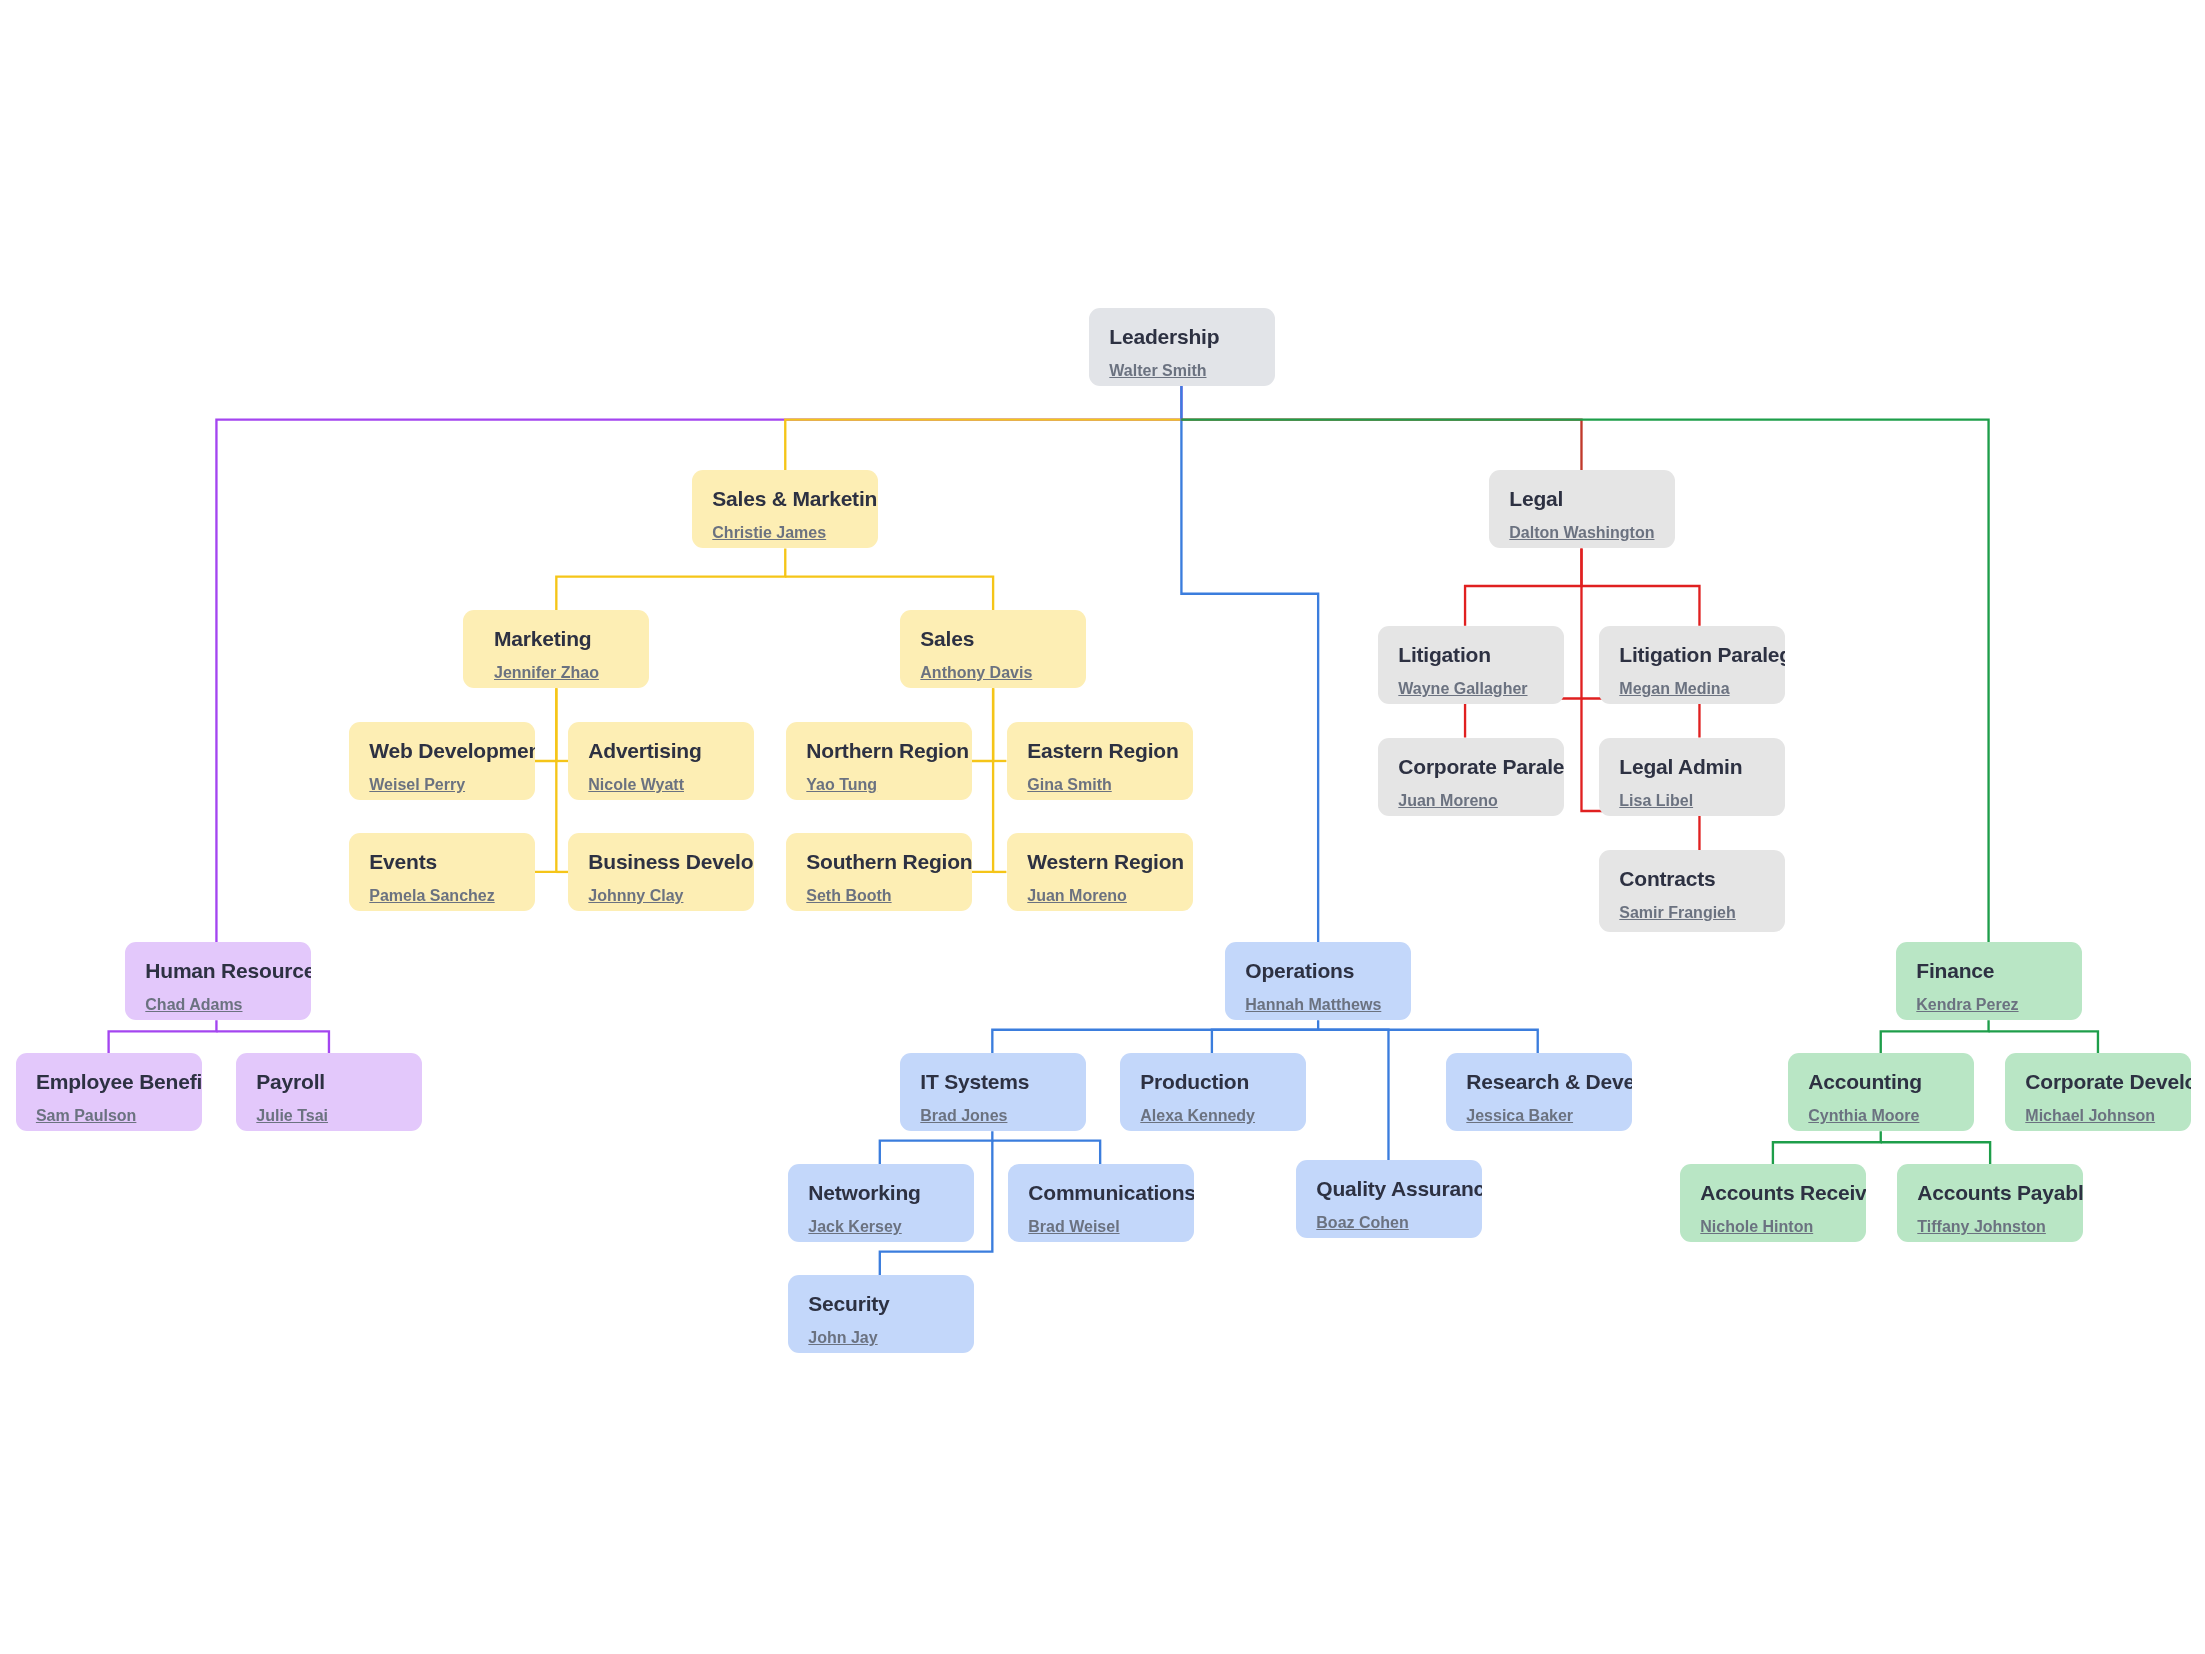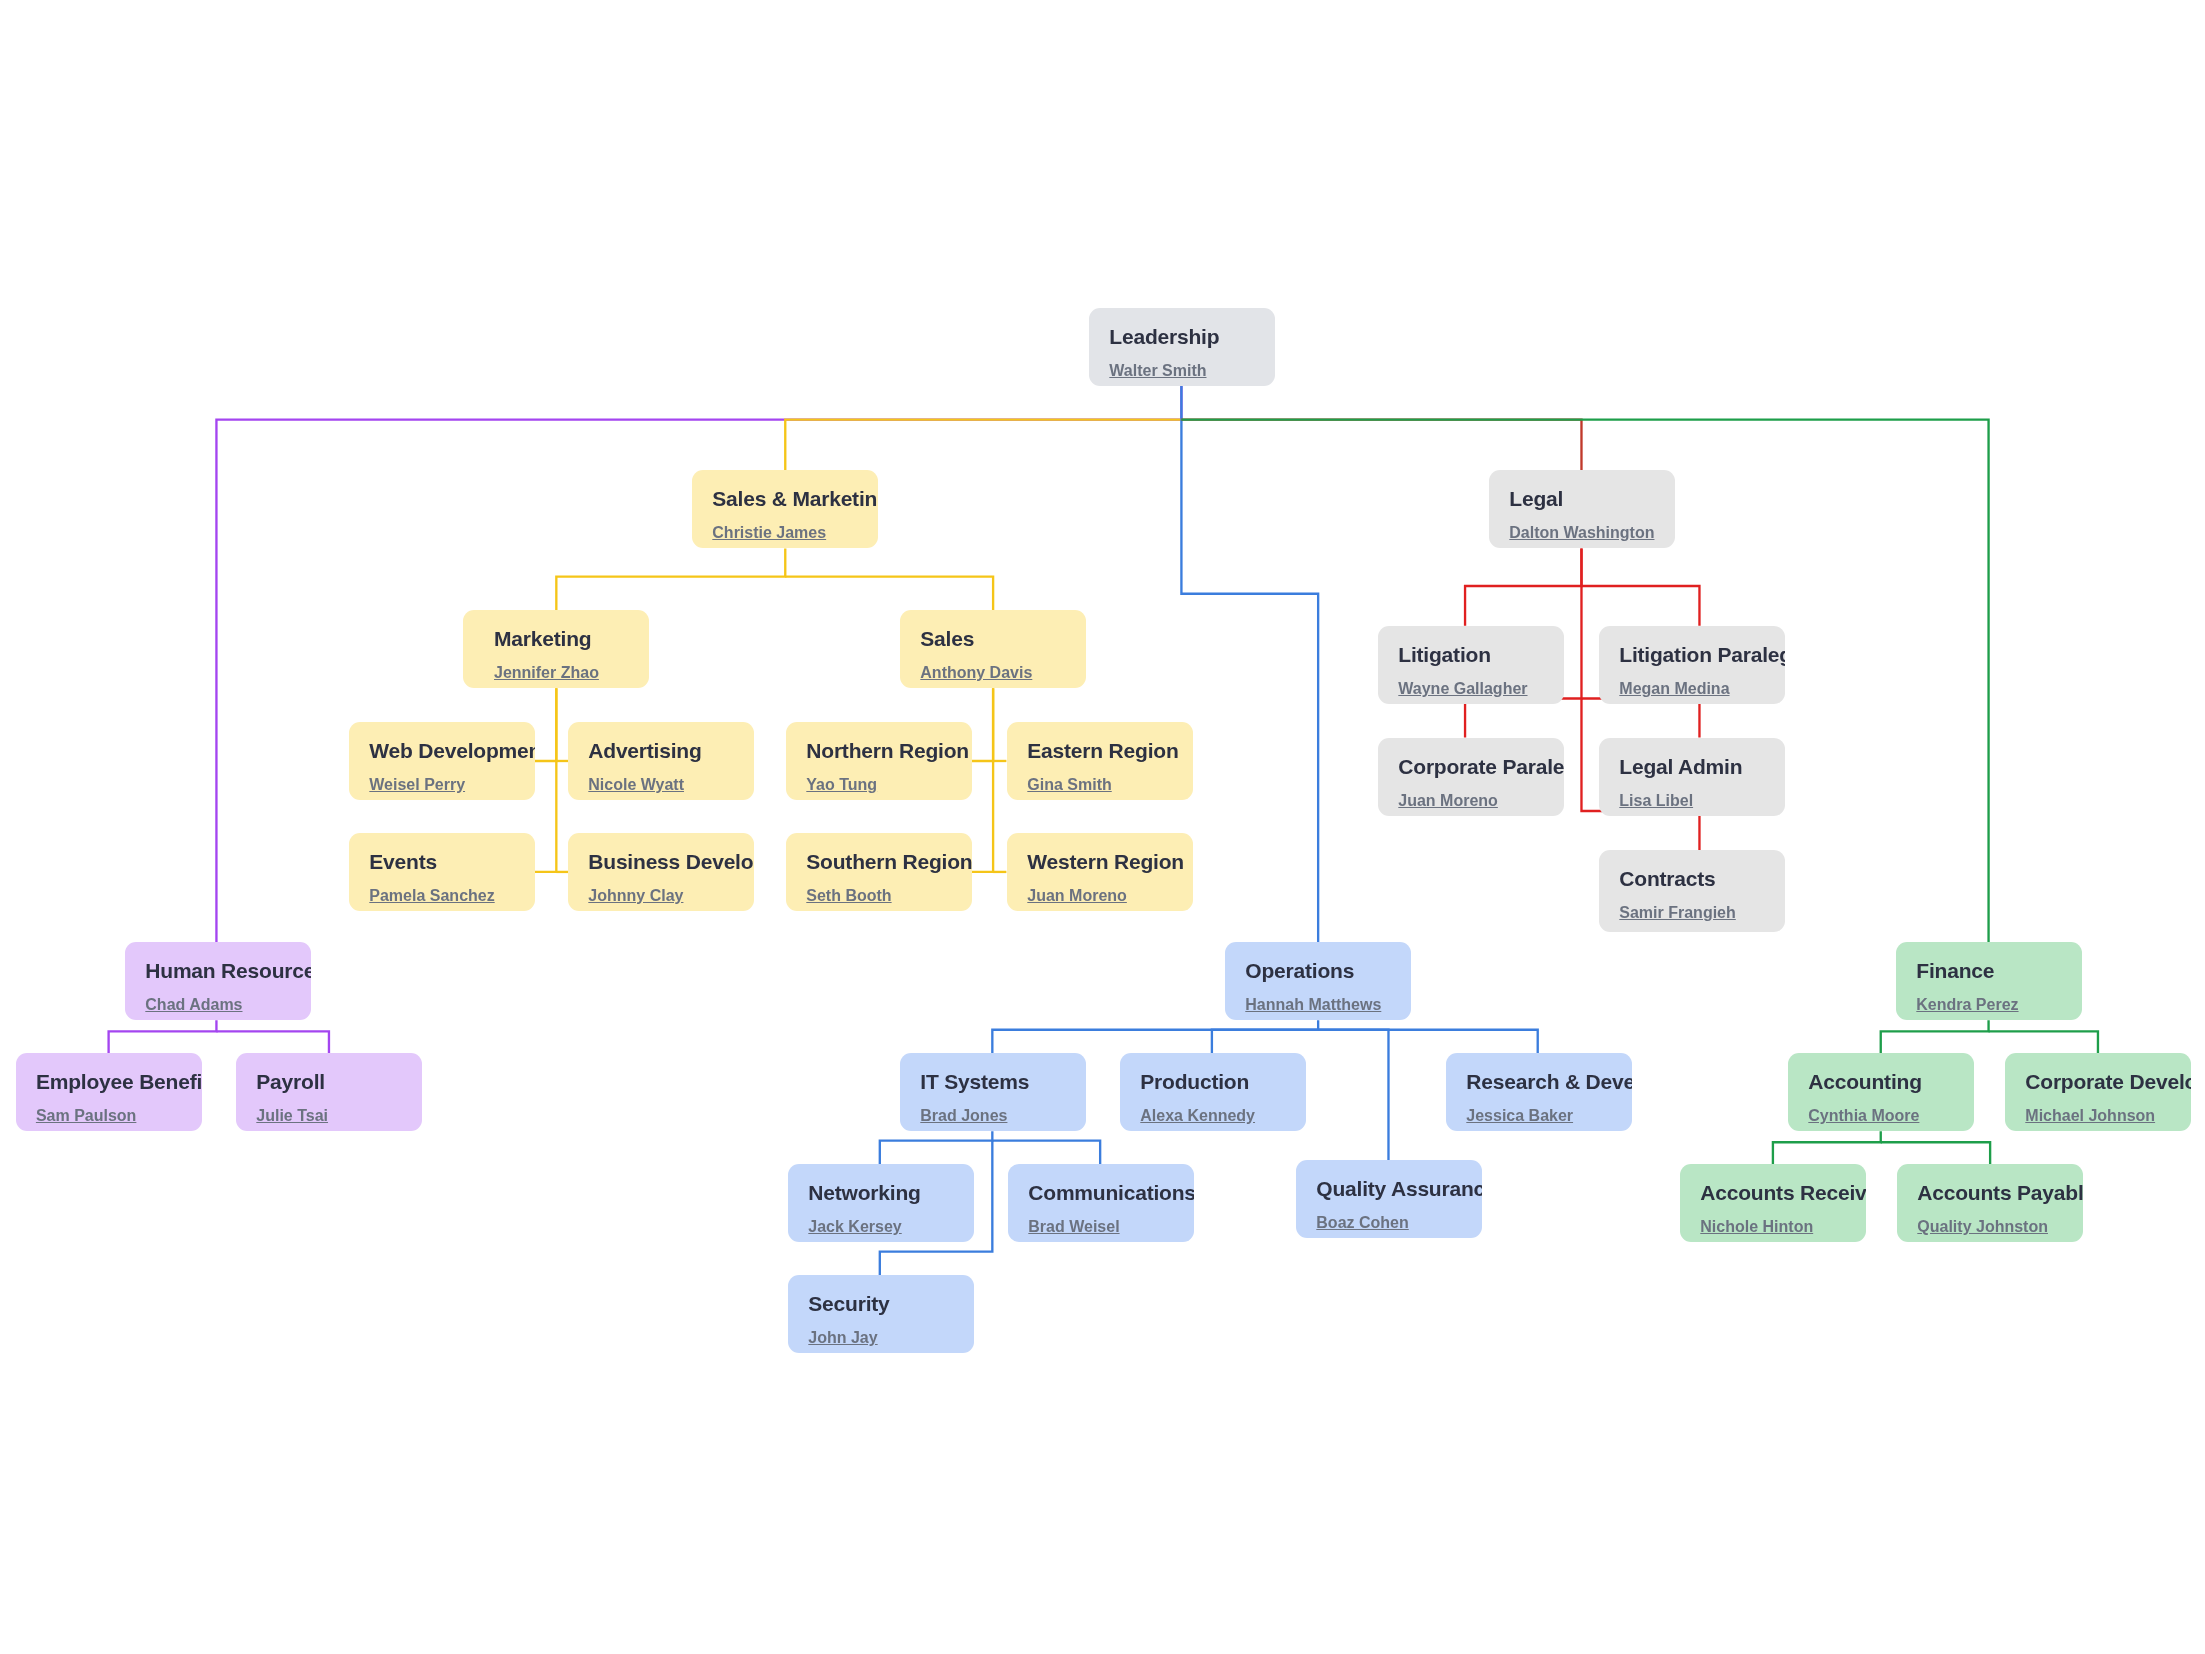--- a/index.html
+++ b/index.html
@@ -225,17 +225,17 @@
       <div class="node c-green" style="left: 2005px; top: 1053px; width: 186px; height: 78px;">
         <div class="title">Corporate Development</div>
         <div class="person">Michael Johnson</div>
       </div>
       <div class="node c-green" style="left: 1680px; top: 1164px; width: 186px; height: 78px;">
         <div class="title">Accounts Receivable</div>
         <div class="person">Nichole Hinton</div>
       </div>
       <div class="node c-green" style="left: 1897px; top: 1164px; width: 186px; height: 78px;">
         <div class="title">Accounts Payable</div>
-        <div class="person">Quality Johnston</div>
+        <div class="person">Tiffany Johnston</div>
       </div>
     </div>
 </div>
 
 
 </body></html>

